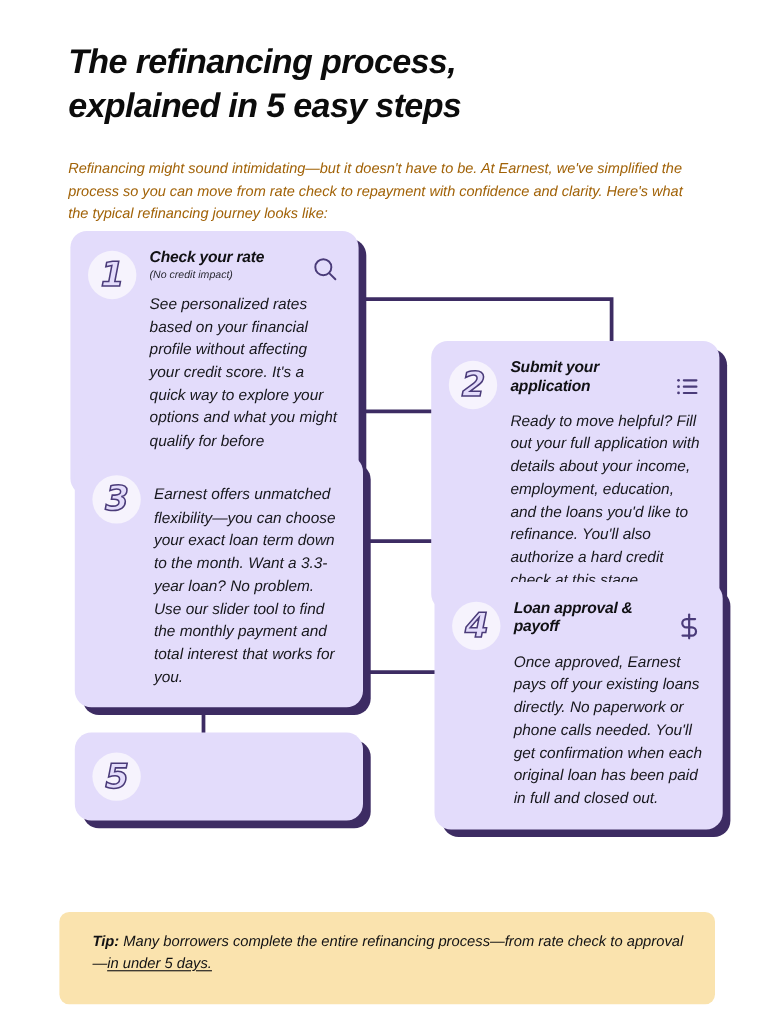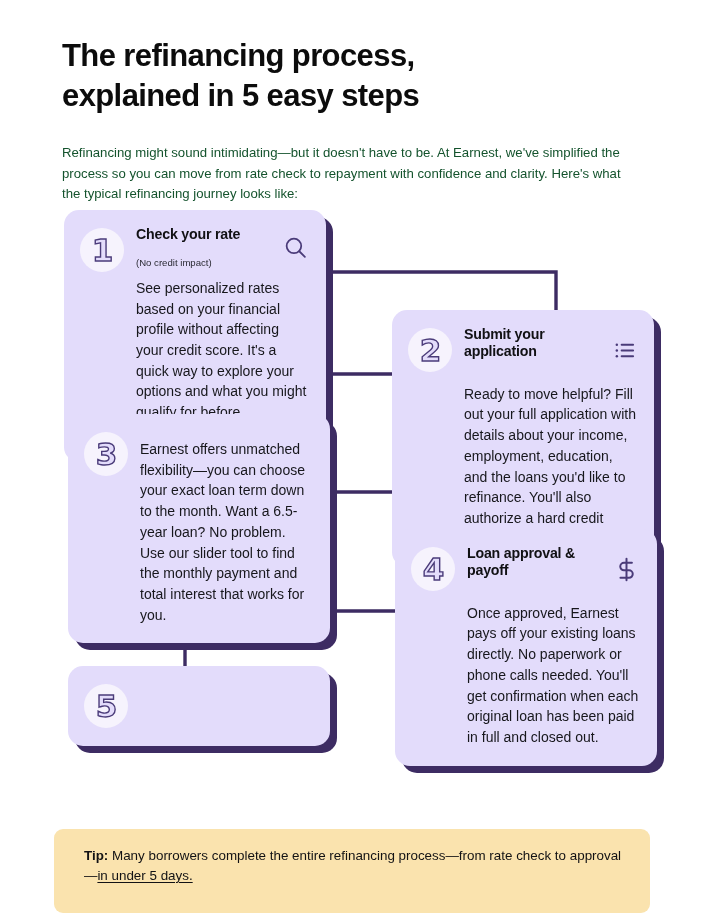--- a/index.html
+++ b/index.html
@@ -2,32 +2,32 @@
 <html><head>
 <meta charset="utf-8">
 <style>
   * { box-sizing: border-box; margin: 0; padding: 0; }
   html, body {
     width: 712px; height: 921px;
     background: #ffffff;
     font-family: "Liberation Sans", sans-serif;
     overflow: hidden;
   }
-  .page { position: relative; width: 712px; height: 921px; background: #fff; }
+  .page { position: relative; width: 712px; height: 921px; background: #fff; font-style: italic; }
 
   
   .header { position: absolute; left: 62px; top: 36px; width: 600px; }
   .title {
     font-size: 31px; font-weight: 700; line-height: 1.28;
     color: #0c0c0c; letter-spacing: -0.6px;
   }
   .title .l2 { display: block; }
   .intro {
     margin-top: 28px; font-size: 13.2px; line-height: 1.55;
-    color: #14532d; max-width: 566px;
+    color: #a16207; max-width: 566px;
   }
 
   
   .wires { position: absolute; left: 0; top: 0; width: 712px; height: 921px; }
 
   
   .card {
     position: absolute;
     background: #E3DCFB;
     border-radius: 15px;
@@ -43,26 +43,26 @@
     display: flex; align-items: center; justify-content: center;
   }
   .numcircle span {
     font-family: "DejaVu Sans", sans-serif;
     font-size: 31px; font-weight: 700; line-height: 1;
     color: #E3DCFB;
     -webkit-text-stroke: 1.4px #4a3b79;
     letter-spacing: -1px;
   }
   .body { flex: 1 1 auto; min-width: 0; }
-  .titlerow { display: flex; align-items: center; justify-content: space-between; gap: 8px; }
+  .titlerow { display: flex; align-items: flex-end; justify-content: space-between; gap: 8px; }
   .ctitle {
     font-size: 14.2px; font-weight: 700; color: #111114;
     line-height: 1.22; letter-spacing: -0.2px;
   }
-  .csub { font-size: 9.6px; color: #2a2a33; margin-top: 14px; line-height: 1.2; }
+  .csub { font-size: 9.6px; color: #2a2a33; margin-top: 2px; line-height: 1.2; }
   .cdesc { font-size: 14px; line-height: 1.48; color: #17171c; margin-top: 9px; }
   .icon { flex: 0 0 auto; color: #4a3b79; margin-top: 1px; }
   .icon svg { display: block; }
 
   
   .tip {
     position: absolute; left: 54px; top: 829px;
     width: 596px; min-height: 63px;
     background: #FAE3AE; border-radius: 9px;
     padding: 17px 28px 27px 30px;
@@ -143,21 +143,21 @@
     </div>
   </div>
 
   <div class="card" style="left:68px; top:414px; width:262px;">
     <div class="numwrap">
       <div class="numcircle">
         <span>3</span>
       </div>
     </div>
     <div class="body">
-      <div class="cdesc">Earnest offers unmatched flexibility—you can choose your exact loan term down to the month. Want a 6.5-year loan? No problem. Use our slider tool to find the monthly payment and total interest that works for you.</div>
+      <div class="cdesc">Earnest offers unmatched flexibility—you can choose your exact loan term down to the month. Want a 3.3-year loan? No problem. Use our slider tool to find the monthly payment and total interest that works for you.</div>
     </div>
   </div>
 
   <div class="card" style="left:395px; top:529px; width:262px;">
     <div class="numwrap">
       <div class="numcircle">
         <span>4</span>
       </div>
     </div>
     <div class="body">

